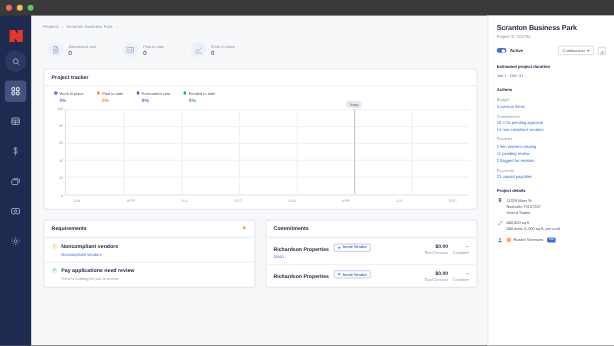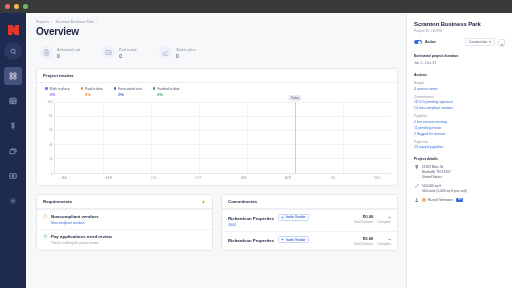--- a/index.html
+++ b/index.html
@@ -283,21 +283,20 @@
 
       <div class="main">
 
         <div class="breadcrumb">
           <span>Projects</span>
           <span class="sep">›</span>
           <span>Scranton Business Park</span>
           <span class="sep">›</span>
         </div>
 
-        <div class="page-title">Overview</div>
 
         <div class="stats">
 
           <div class="stat">
             <div class="stat-ic">
               <svg width="7" height="7" viewBox="0 0 16 16" fill="none" stroke="#8d9ab5" stroke-width="1.2">
                 <path d="M4 1.6h5l3 3v9.8H4z"></path>
                   <path d="M9 1.6v3h3"></path>
                   <path d="M8 7v4M9.3 8c0-.5-.6-.9-1.3-.9s-1.3.4-1.3.9.6.8 1.3 1 1.3.4 1.3.9-.6.9-1.3.9-1.3-.4-1.3-.9"></path>
               </svg>

